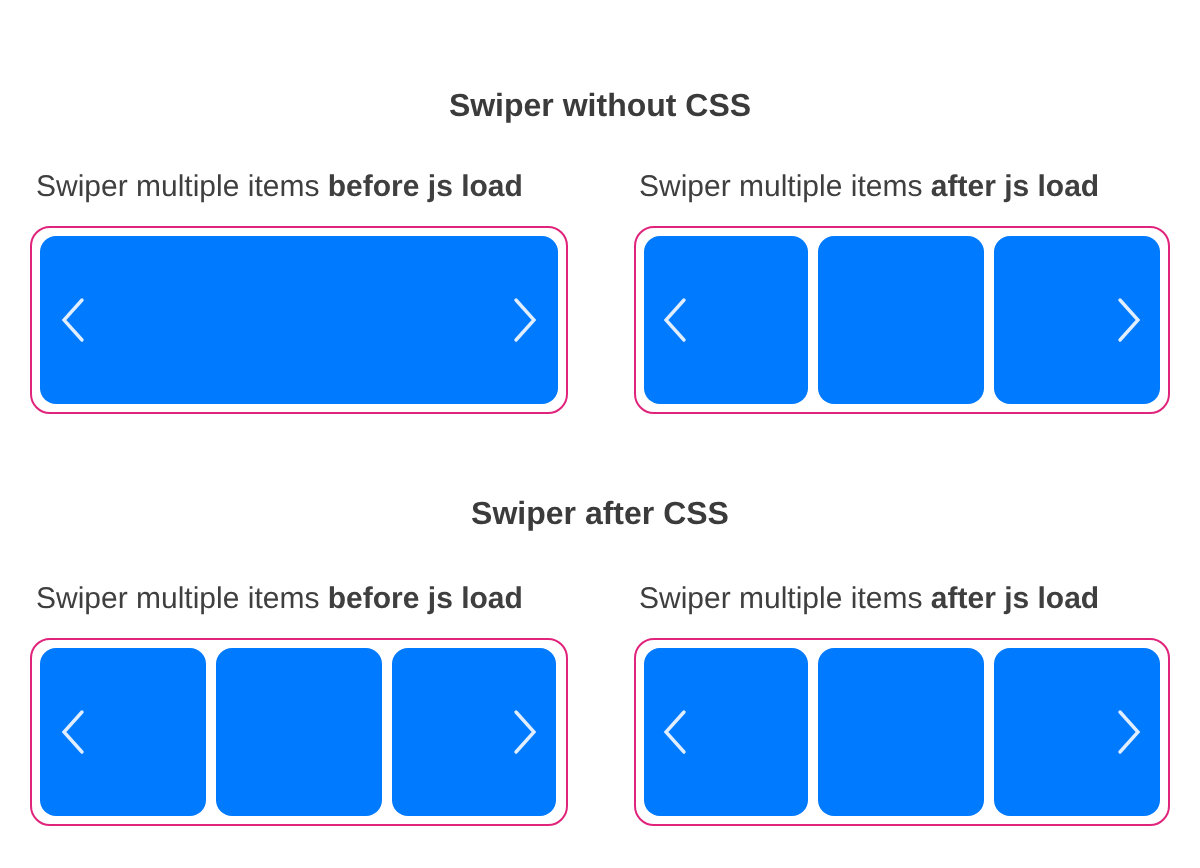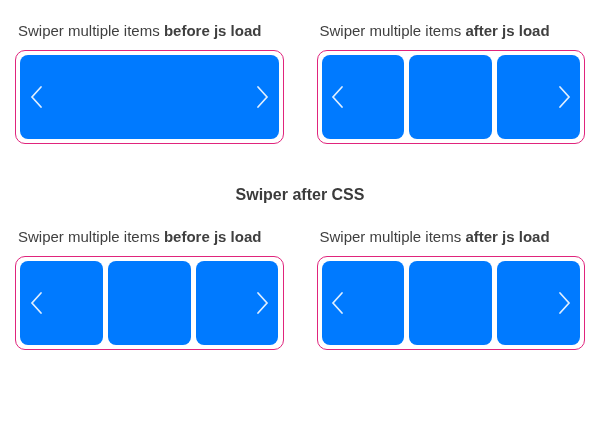--- a/index.html
+++ b/index.html
@@ -87,20 +87,21 @@
   }
   .nav-prev { left: 11px; }
   .nav-next { right: 11px; }
   .nav-btn svg { display: block; opacity: 0.88; }
 </style>
 </head>
 <body>
 
 <div class="content">
 
+  <h3 class="section-heading heading-1">Swiper without CSS</h3>
 
   <div class="row row-1">
 
     <div class="col">
       <div class="carousel-label"><span>Swiper multiple items </span><b>before js load</b></div>
       <div class="swiper">
         <div class="track">
             <div class="slide"></div>
           </div>
         <button class="nav-btn nav-prev">

